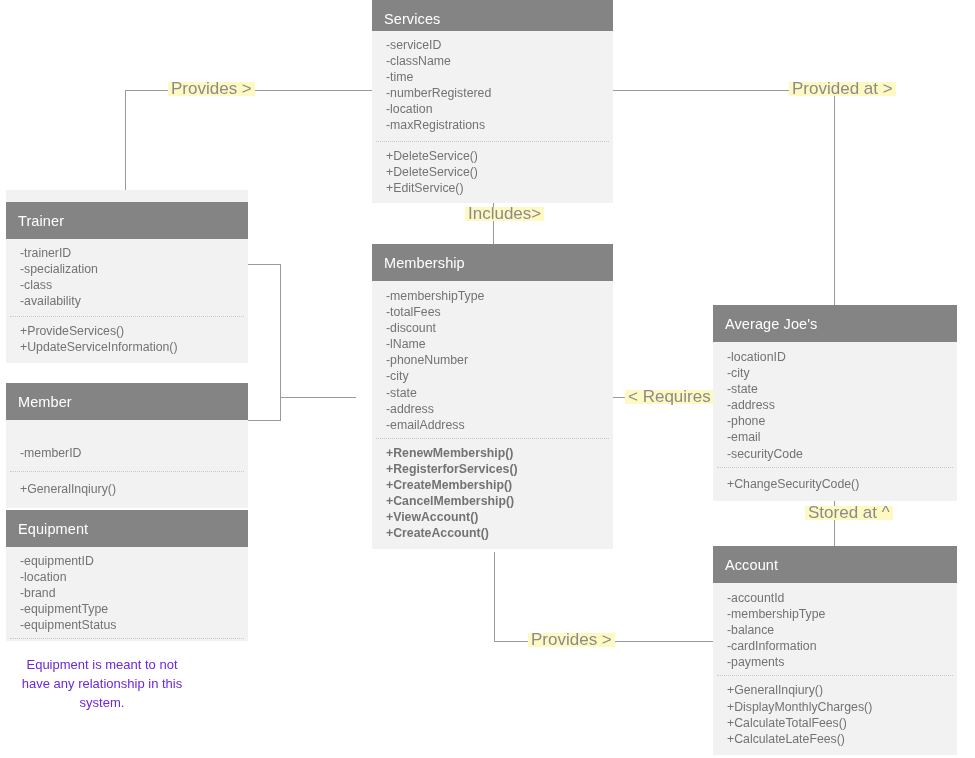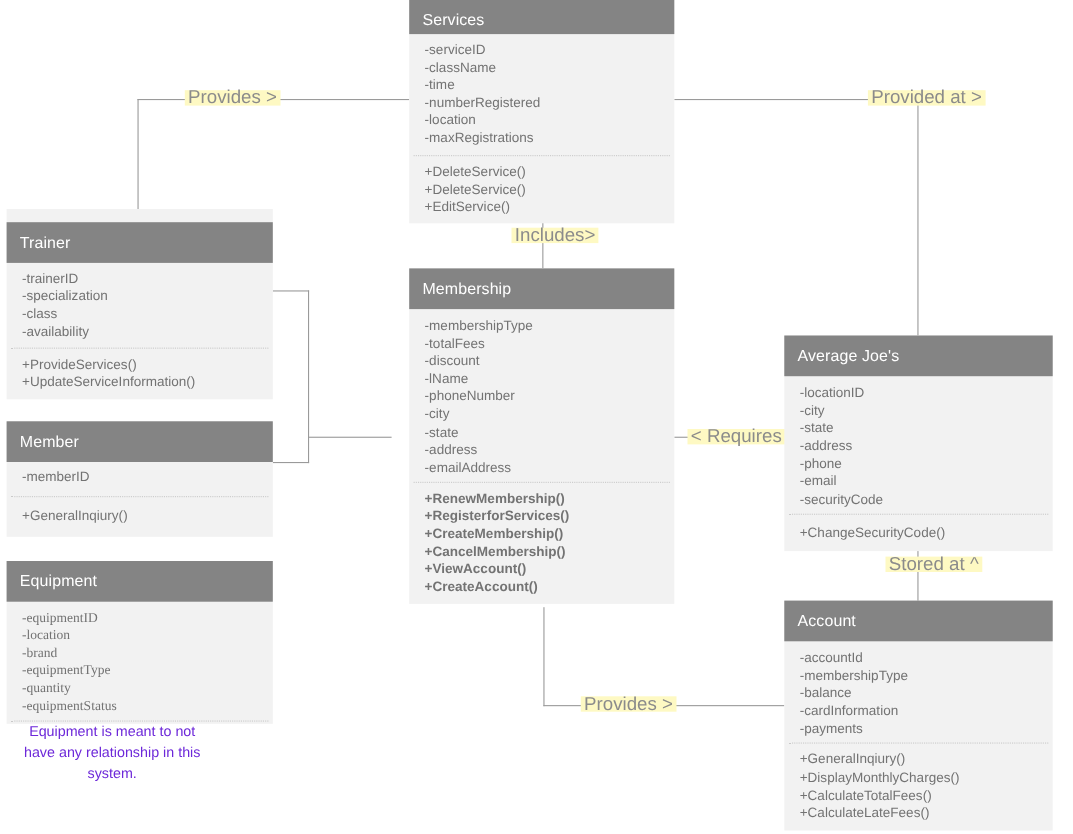--- a/index.html
+++ b/index.html
@@ -146,37 +146,36 @@
     </div>
     <div class="uml-divider"></div>
     <div class="uml-ops">
       <div class="row">+ProvideServices()</div>
       <div class="row">+UpdateServiceInformation()</div>
     </div>
   </div>
 
   <div class="uml-class" style="left:6px; top:383px; width:242px;">
     <div class="uml-header" style="height:37px;">Member</div>
-    <div class="uml-attrs" style="padding-top:5px; padding-bottom:10px;">
+    <div class="uml-attrs" style="padding-top:25px; padding-bottom:10px;">
       <div class="row">-memberID</div>
     </div>
     <div class="uml-divider"></div>
     <div class="uml-ops" style="padding-top:9px; padding-bottom:11px;">
       <div class="row">+GeneralInqiury()</div>
     </div>
   </div>
 
   <div class="uml-class" style="left:6px; top:510px; width:242px;">
     <div class="uml-header" style="height:37px;">Equipment</div>
-    <div class="uml-attrs" style="padding-bottom:5px;font-family:Liberation Serif, serif;">
+    <div class="uml-attrs" style="padding-bottom:5px;">
       <div class="row">-equipmentID</div>
       <div class="row">-location</div>
       <div class="row">-brand</div>
       <div class="row">-equipmentType</div>
-      <div class="row">-quantity</div>
       <div class="row">-equipmentStatus</div>
     </div>
     <div class="uml-divider"></div>
     <div style="height:2px;"></div>
   </div>
 
   <div class="uml-note" style="left:4px; top:655px; width:196px;">Equipment is meant to not
 have any relationship in this
 system.</div>
 

